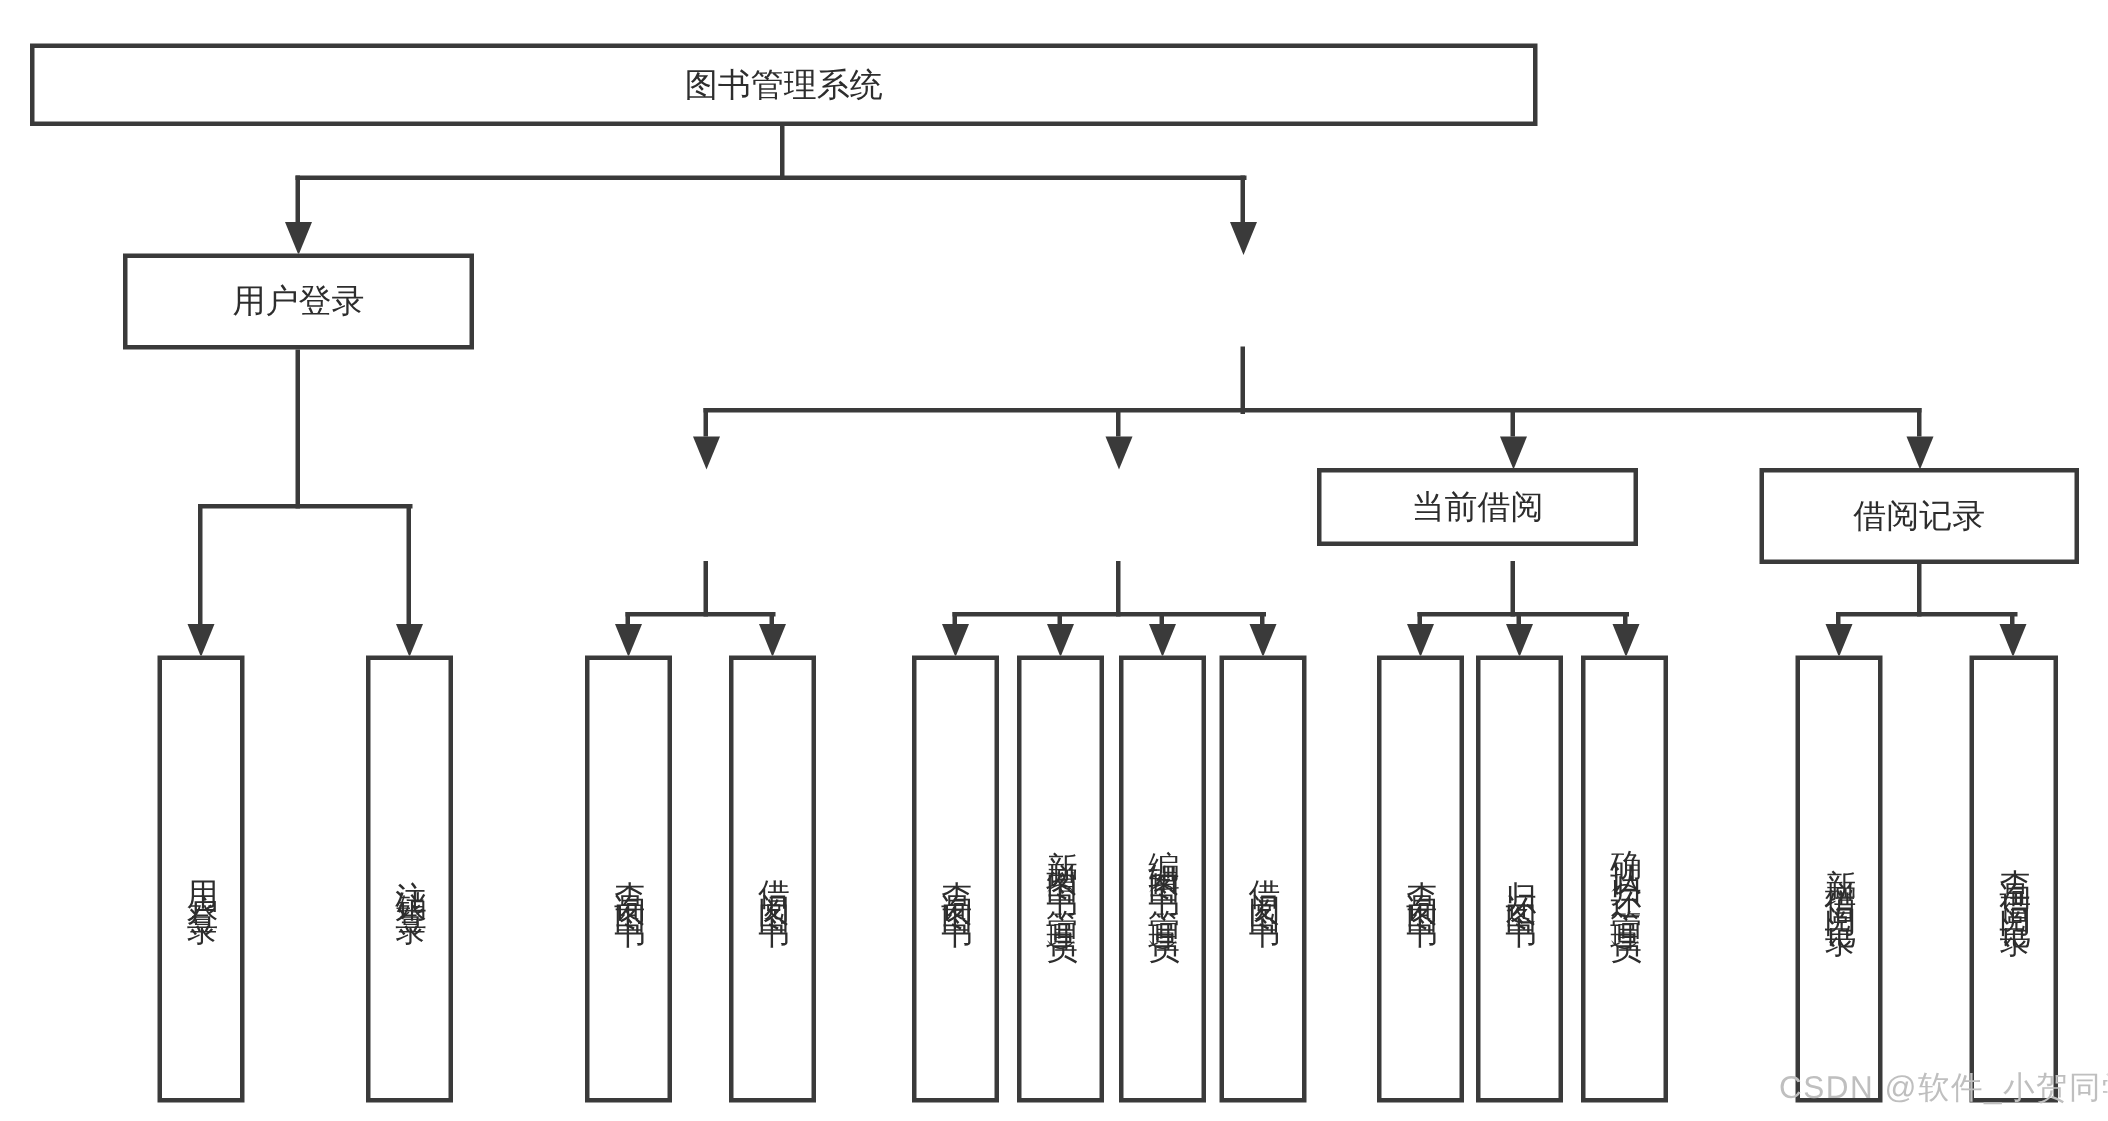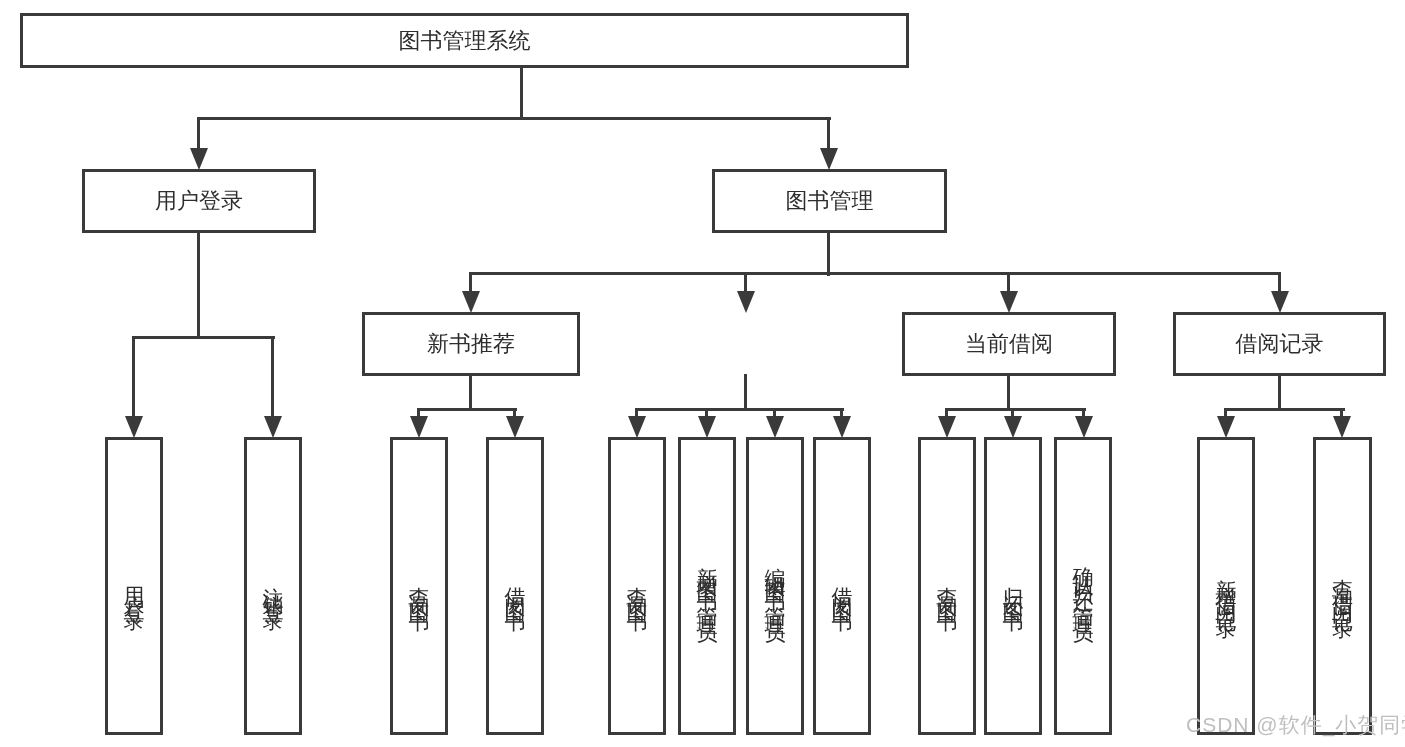--- a/index.html
+++ b/index.html
@@ -75,35 +75,29 @@
   <div class="ar" style="left:635px;top:408px;height:8px"></div>
   <div class="ar" style="left:705px;top:408px;height:8px"></div>
   <div class="ar" style="left:773px;top:408px;height:8px"></div>
   <div class="ar" style="left:840px;top:408px;height:8px"></div>
   <div class="ar" style="left:945px;top:408px;height:8px"></div>
   <div class="ar" style="left:1011px;top:408px;height:8px"></div>
   <div class="ar" style="left:1082px;top:408px;height:8px"></div>
   <div class="ar" style="left:1224px;top:408px;height:8px"></div>
   <div class="ar" style="left:1340px;top:408px;height:8px"></div>
 
-  <div class="node" style="left:20px;top:13px;width:889px;height:55px">
+  <div class="node" style="left:20px;top:29px;width:1005px;height:55px">
     <span class="lbl">图书管理系统</span>
   </div>
 
   <div class="node" style="left:82px;top:169px;width:234px;height:64px">
     <span class="lbl">用户登录</span>
   </div>
-  <div class="node" style="left:712px;top:169px;width:235px;height:64px">
-    <span class="lbl">图书管理</span>
-  </div>
 
-  <div class="node" style="left:362px;top:312px;width:218px;height:64px">
-    <span class="lbl">新书推荐</span>
-  </div>
-  <div class="node" style="left:902px;top:312px;width:214px;height:64px">
+  <div class="node" style="left:878px;top:312px;width:214px;height:52px">
     <span class="lbl">当前借阅</span>
   </div>
   <div class="node" style="left:1173px;top:312px;width:213px;height:64px">
     <span class="lbl">借阅记录</span>
   </div>
 
   <div class="node" style="left:105px;top:437px;width:58px;height:298px">
     <span class="lbl vt">用户登录</span>
   </div>
   <div class="node" style="left:244px;top:437px;width:58px;height:298px">

